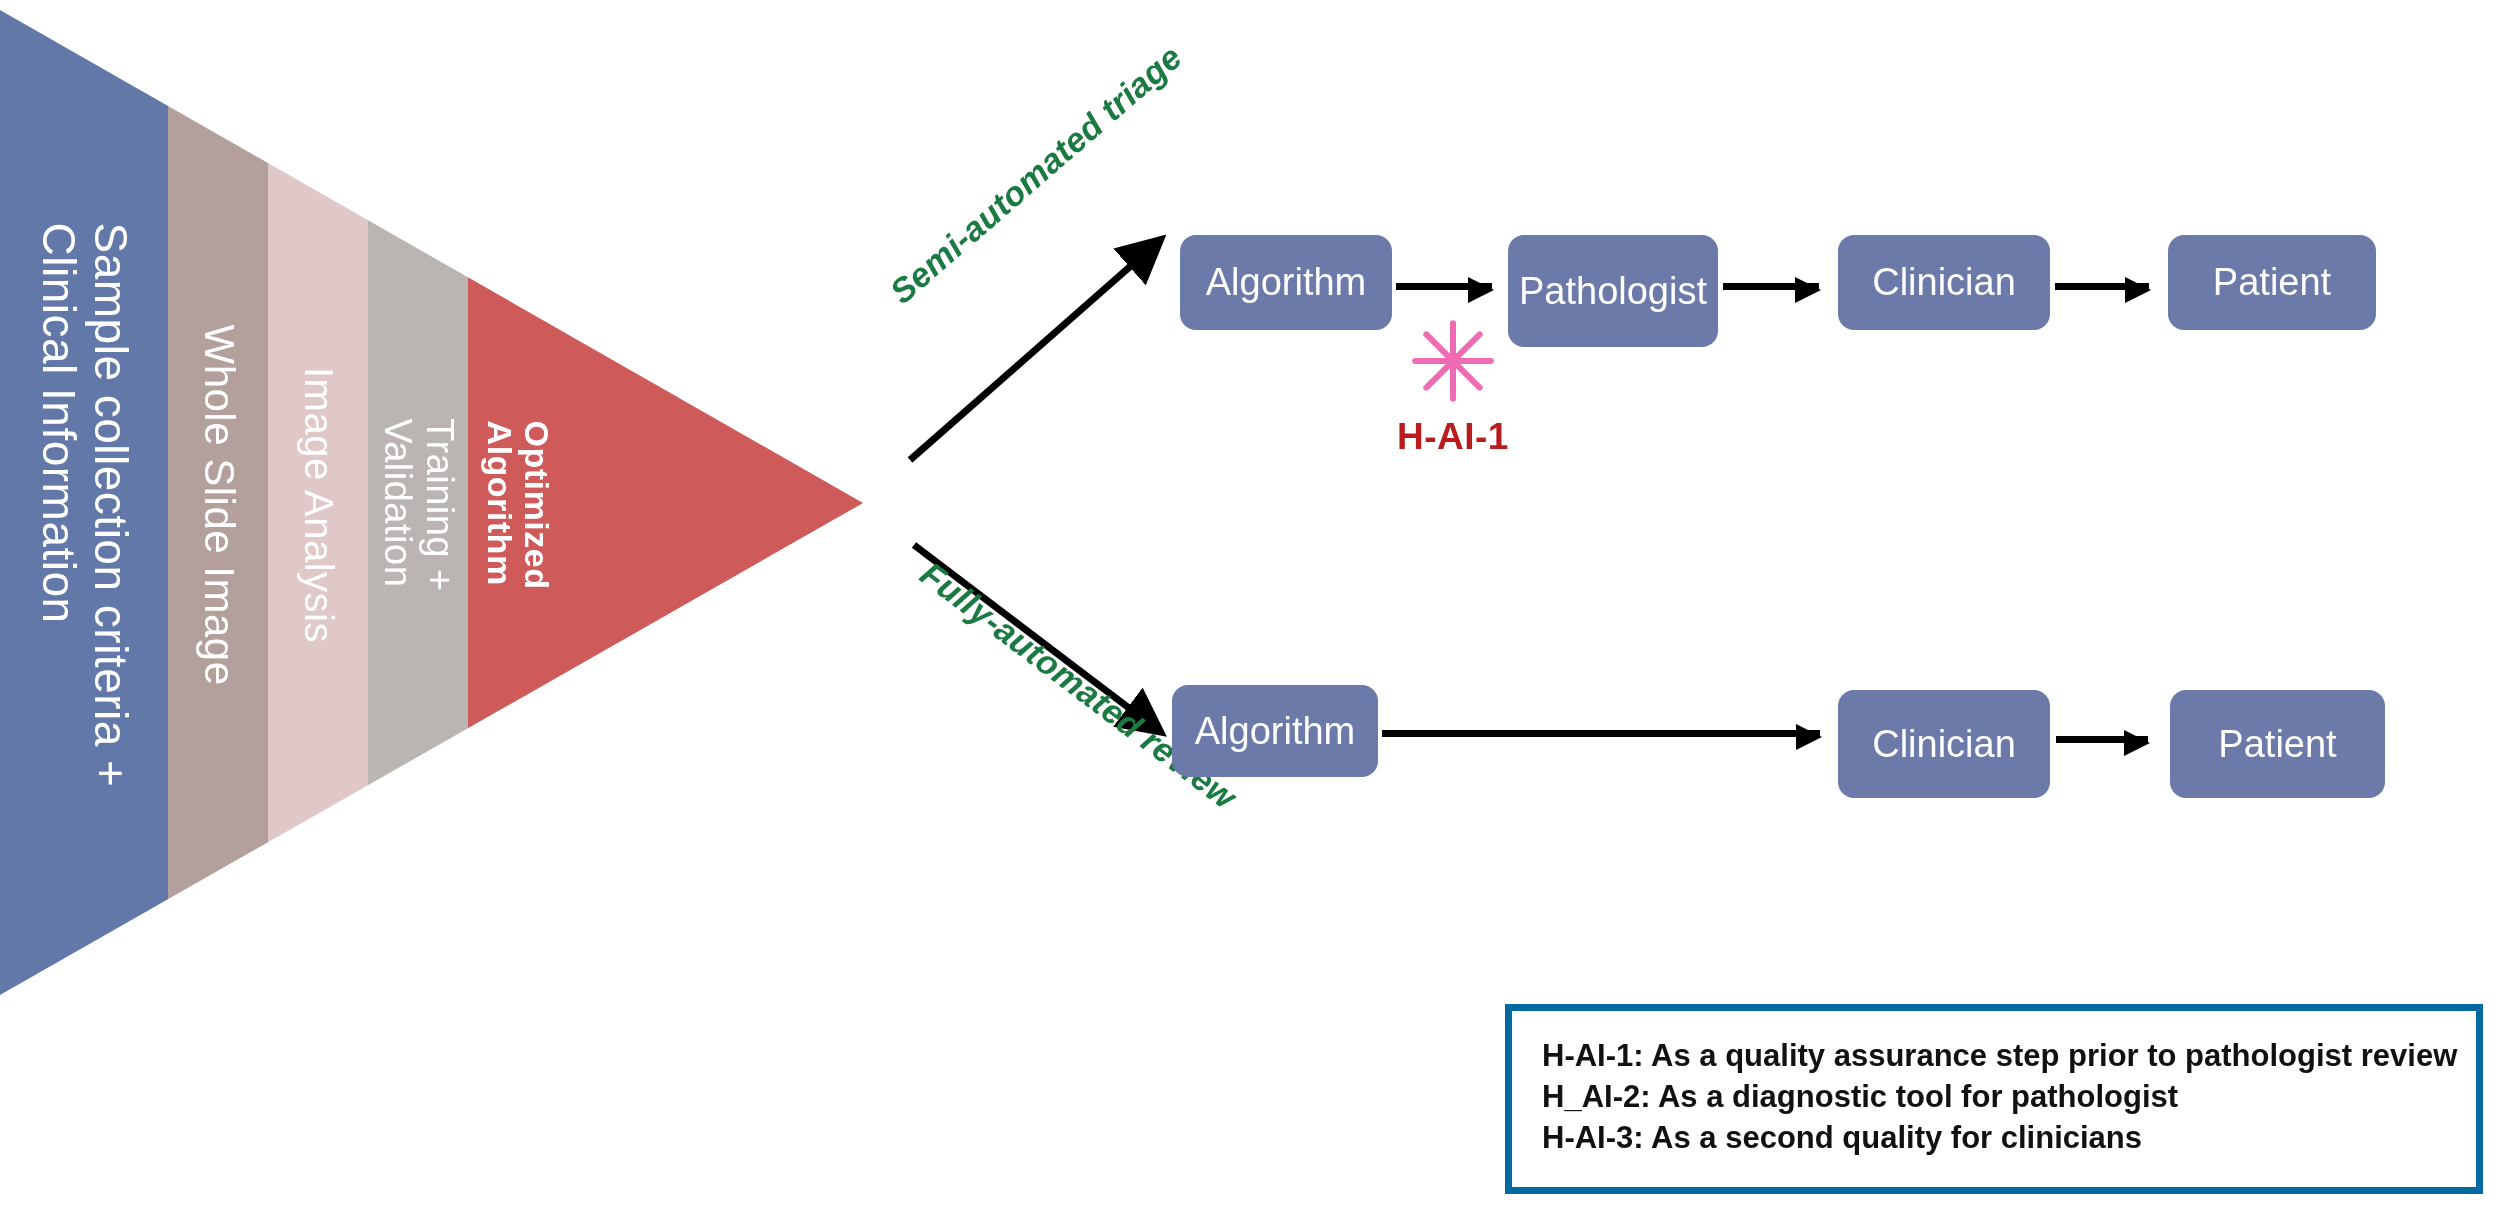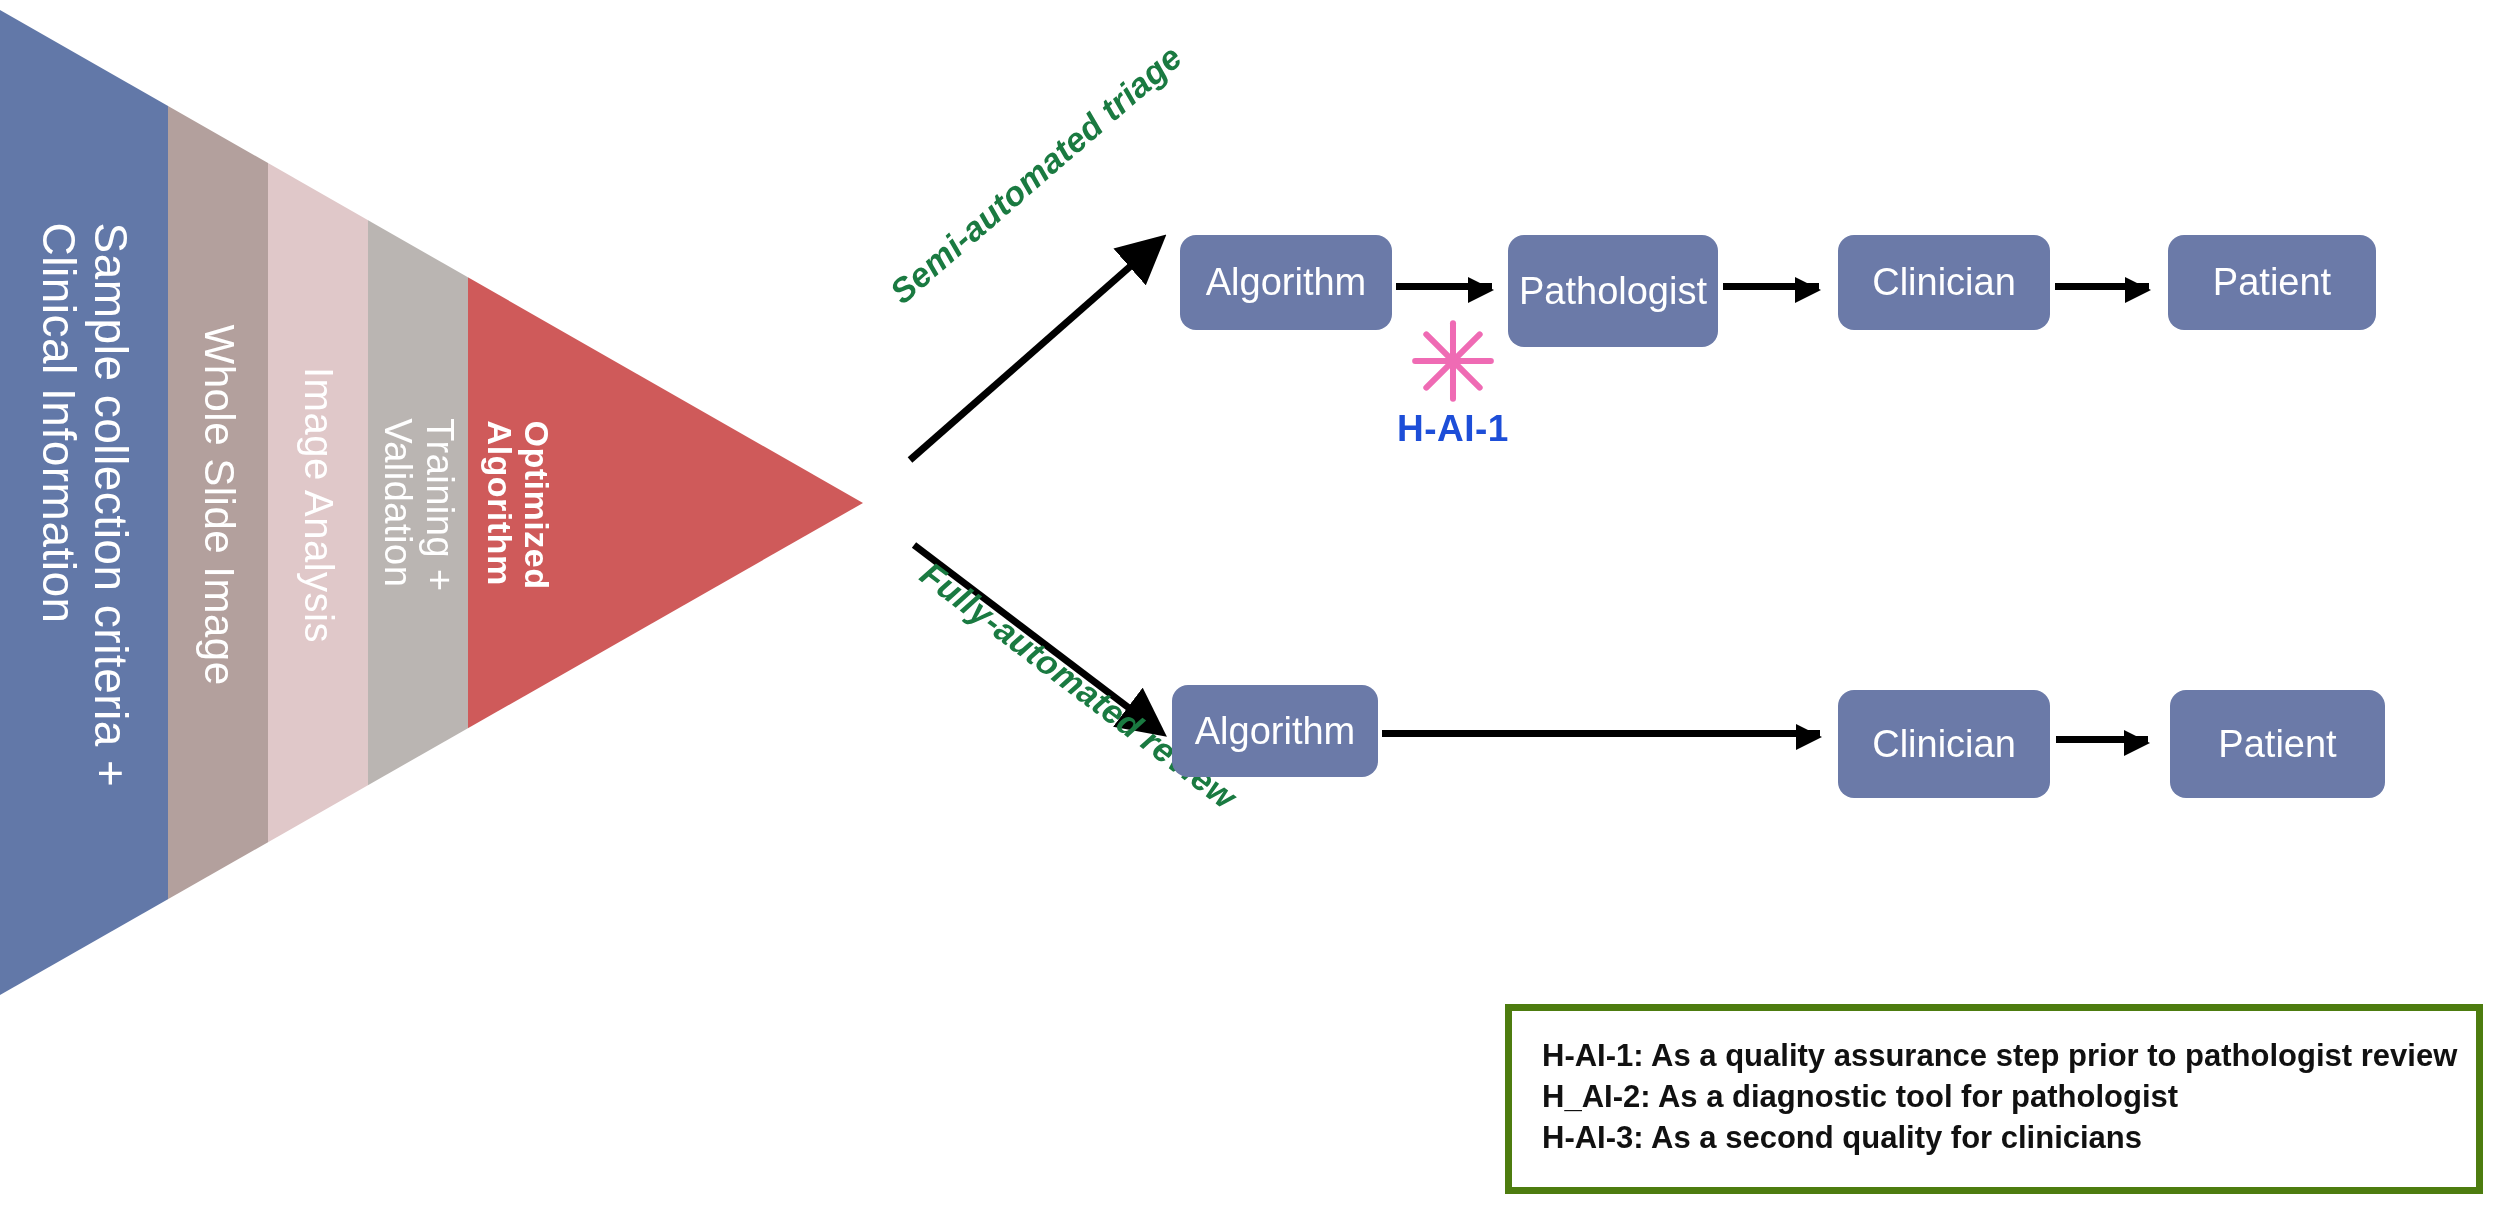--- a/index.html
+++ b/index.html
@@ -97,36 +97,36 @@
     display: flex;
     flex-direction: column;
     align-items: center;
   }
   .hai-star {
     width: 86px;
     height: 86px;
     display: block;
   }
   .hai-label {
-    margin-top: 4px;
-    color: #1d4ed8;
+    margin-top: 12px;
+    color: #b91c1c;
     font-weight: 700;
     font-size: 37px;
     white-space: nowrap;
     letter-spacing: 0.5px;
   }
 
   
   #legend {
     position: absolute;
     left: 1505px;
     top: 1004px;
     width: 978px;
     height: 190px;
-    border: 7px solid #4d7c0f;
+    border: 7px solid #0369a1;
     background: #ffffff;
     box-sizing: border-box;
     padding: 24px 0 0 30px;
   }
   .legend-line {
     color: #111111;
     font-weight: 700;
     font-size: 31px;
     line-height: 1.33;
     white-space: nowrap;

